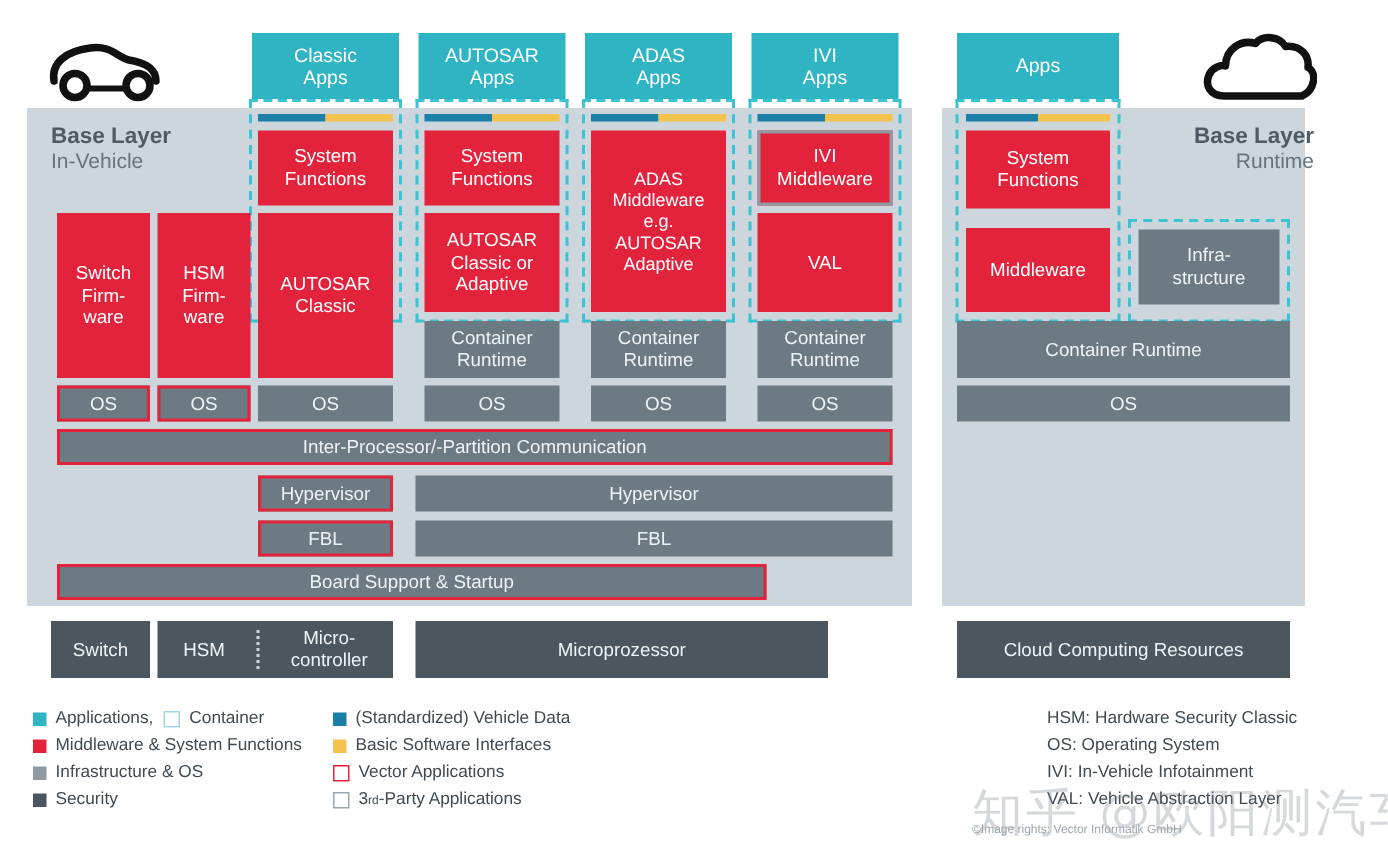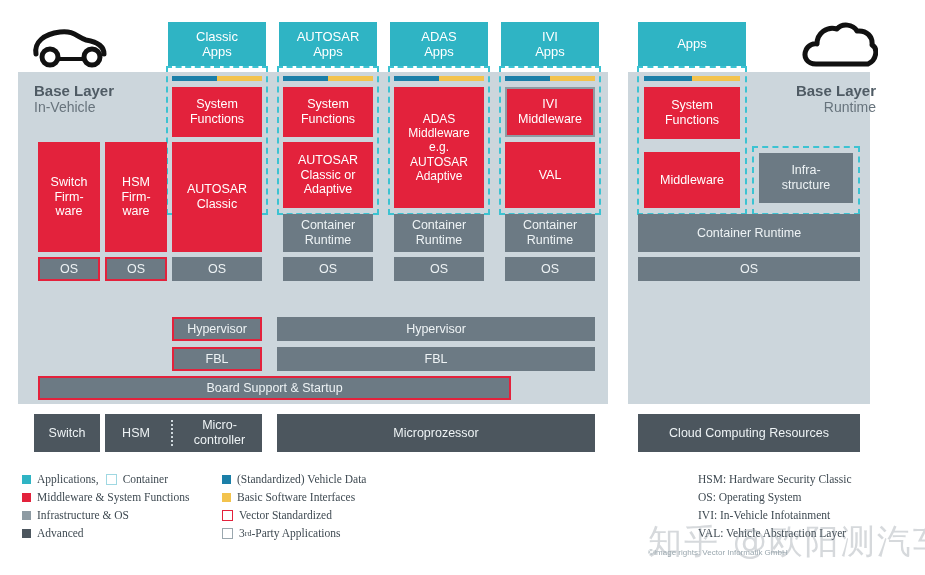--- a/index.html
+++ b/index.html
@@ -23,21 +23,21 @@
   .baselabel b{display:block;font-size:15px;font-weight:bold;color:#4f5b64;}
   .baselabel span{display:block;font-size:14px;color:#67737c;}
 
   
   .ifbar{display:flex;height:5px;}
   .ifbar i{display:block;height:100%;}
   .if-a{background:#1b7fa8;flex:1;}
   .if-b{background:#f3c34d;flex:1;}
 
   
-  .legend{font-size:11.5px;color:#3f4a52;font-family:Liberation Serif, serif;}
+  .legend{font-size:11.5px;color:#3f4a52;}
   .lrow{display:flex;align-items:center;height:18px;}
   .sw{width:9px;height:9px;margin-right:6px;flex:none;}
   .sw-teal{background:#2fb4c4;}
   .sw-cont{background:#ffffff;border:1px solid #9fd8e2;}
   .sw-red{background:#e3223c;}
   .sw-infra{background:#8e9ba3;}
   .sw-hw{background:#4c565e;}
   .sw-blue{background:#1b7fa8;}
   .sw-yellow{background:#f3c34d;}
   .sw-vec{background:#ffffff;border:1px solid #e3223c;}
@@ -136,36 +136,37 @@
   <div class="abs gray ctr" style="left:505px;top:214px;width:90px;height:38px;white-space:pre-line;">Container
 Runtime</div>
 
   <div class="abs gray ctr vector" style="left:38px;top:257px;width:62px;height:24px;">OS</div>
   <div class="abs gray ctr vector" style="left:105px;top:257px;width:62px;height:24px;">OS</div>
   <div class="abs gray ctr" style="left:172px;top:257px;width:90px;height:24px;">OS</div>
   <div class="abs gray ctr" style="left:283px;top:257px;width:90px;height:24px;">OS</div>
   <div class="abs gray ctr" style="left:394px;top:257px;width:90px;height:24px;">OS</div>
   <div class="abs gray ctr" style="left:505px;top:257px;width:90px;height:24px;">OS</div>
 
+  <div class="abs gray ctr vector" style="left:38px;top:286px;width:557px;height:24px;">Inter-Processor/-Partition Communication</div>
 
   <div class="abs gray ctr vector" style="left:172px;top:317px;width:90px;height:24px;">Hypervisor</div>
   <div class="abs gray ctr" style="left:277px;top:317px;width:318px;height:24px;">Hypervisor</div>
   <div class="abs gray ctr vector" style="left:172px;top:347px;width:90px;height:24px;">FBL</div>
   <div class="abs gray ctr" style="left:277px;top:347px;width:318px;height:24px;">FBL</div>
 
   <div class="abs gray ctr vector" style="left:38px;top:376px;width:473px;height:24px;">Board Support &amp; Startup</div>
 
   <div class="abs hw ctr" style="left:34px;top:414px;width:66px;height:38px;">Switch</div>
   <div class="abs hw" style="left:105px;top:414px;width:157px;height:38px;">
     <div class="ctr" style="position:absolute;left:0;top:0;width:62px;height:38px;color:#eef3f5;font-size:12.5px;">HSM</div>
     <div style="position:absolute;left:66px;top:6px;width:0;height:26px;border-left:2px dotted #cfd8dd;"></div>
     <div class="ctr" style="position:absolute;left:72px;top:0;width:85px;height:38px;color:#eef3f5;font-size:12.5px;white-space:pre-line;">Micro-
 controller</div>
   </div>
-  <div class="abs hw ctr" style="left:277px;top:414px;width:318px;height:38px;">Microprozessor</div>
+  <div class="abs hw ctr" style="left:277px;top:414px;width:275px;height:38px;">Microprozessor</div>
 
   <div class="abs panel" style="left:628px;top:72px;width:242px;height:332px;"></div>
 
   <div class="abs" style="left:800px;top:18px;width:78px;height:52px;">
     <svg viewBox="0 0 78 52" width="78" height="52">
       <path d="M16 46 C7 46 3 39 6 32 C8 27 14 25 17 26 C17 15 27 8 37 11 C42 5 53 6 57 13
                C67 12 73 19 72 27 C78 30 77 42 68 46 Z" fill="#fff" stroke="#111" stroke-width="5" stroke-linejoin="round"></path>
     </svg>
   </div>
 
@@ -205,36 +206,36 @@
     <div class="lrow">
       <span class="sw sw-red"></span>
       <span>Middleware &amp; System Functions</span>
     </div>
     <div class="lrow">
       <span class="sw sw-infra"></span>
       <span>Infrastructure &amp; OS</span>
     </div>
     <div class="lrow">
       <span class="sw sw-hw"></span>
-      <span>Advanced</span>
+      <span>Security</span>
     </div>
   </div>
 
   <div class="abs legend" style="left:222px;top:470px;width:200px;">
     <div class="lrow">
       <span class="sw sw-blue"></span>
       <span>(Standardized) Vehicle Data</span>
     </div>
     <div class="lrow">
       <span class="sw sw-yellow"></span>
       <span>Basic Software Interfaces</span>
     </div>
     <div class="lrow">
       <span class="sw sw-vec"></span>
-      <span>Vector Standardized</span>
+      <span>Vector Applications</span>
     </div>
     <div class="lrow">
       <span class="sw sw-3rd"></span>
       <span>3</span>
         <span class="sup">rd</span>
         <span>-Party Applications</span>
     </div>
   </div>
 
 

